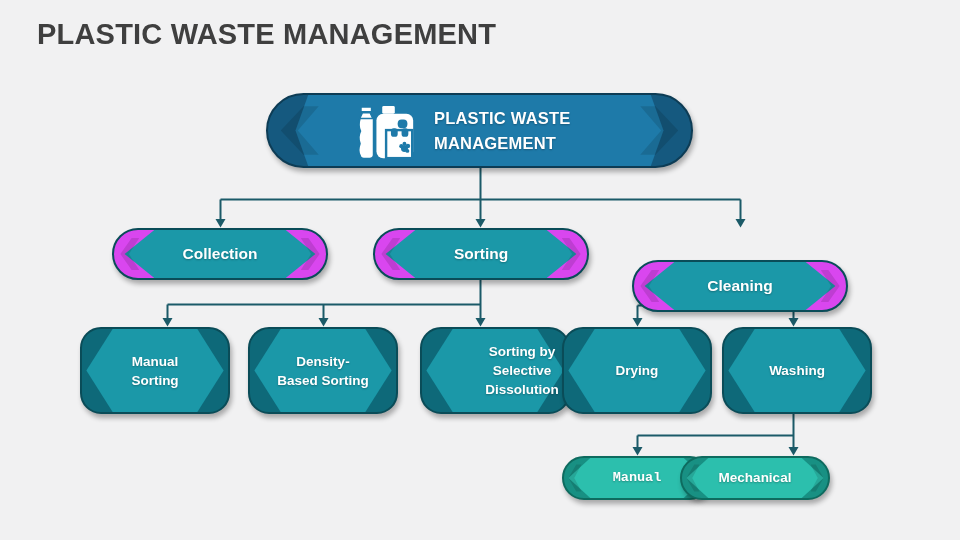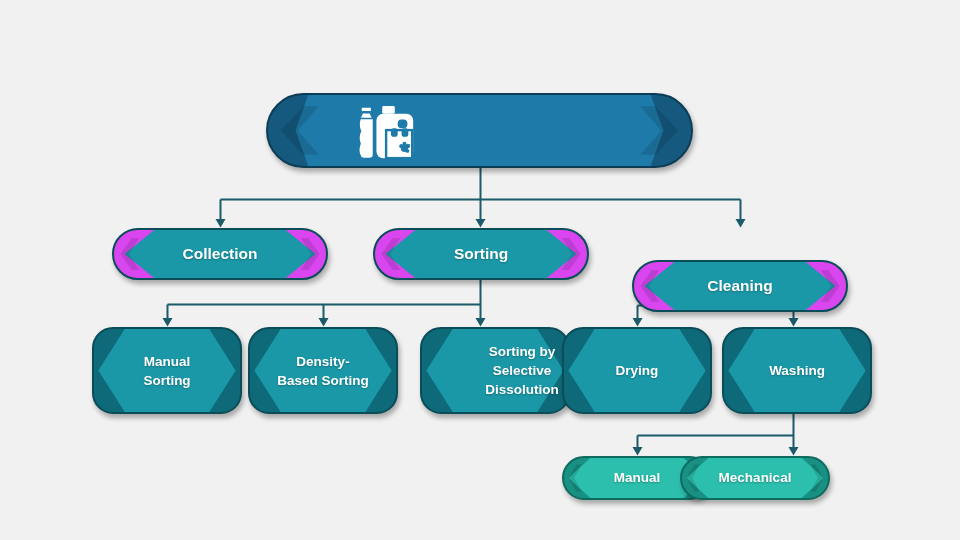--- a/index.html
+++ b/index.html
@@ -68,44 +68,45 @@
   
   .node.leaf3{
     top:327px;width:150px;height:87px;border-radius:21px;
     background:#0e6979;border:2px solid #0a4c58;
   }
   .node.leaf3 .inner{
     background:#1b98a8;
     clip-path:polygon(21% 0,79% 0,97% 50%,79% 100%,21% 100%,3% 50%);
   }
   .node.leaf3 .label{font-size:13.5px;line-height:19px;max-width:92px;}
-  .node.manual-sorting{left:92px;justify-content:center;}
+  .node.manual-sorting{left:80px;justify-content:center;}
   .node.density{left:248px;}
   .node.selective{left:420px;justify-content:flex-end;}
   .node.drying{left:562px;}
   .node.washing{left:722px;}
 
   
   .node.leaf4{
     top:456px;width:150px;height:44px;border-radius:22px;
     background:#189083;border:2px solid #0e6b5f;
   }
   .node.leaf4 .inner{
     background:#2cbfad;
     clip-path:polygon(18% 0,82% 0,97% 50%,82% 100%,18% 100%,3% 50%);
   }
   .node.leaf4 .label{font-size:13.5px;}
-  .node.manual{left:562px;}
+  .node.manual{left:562px;font-family:Liberation Mono, monospace;}
   .node.mechanical{left:680px;}
 </style>
 </head>
 <body>
 
 <div class="slide">
 
+  <div class="slide-title">PLASTIC WASTE MANAGEMENT</div>
 
   <svg class="connectors" viewBox="0 0 960 540">
     <g stroke="#1b5a68" stroke-width="2" fill="none">
       <path d="M480.5 166 L480.5 199.5 M220.5 199.5 L740.5 199.5 M220.5 199.5 L220.5 220 M480.5 199.5 L480.5 220 M740.5 199.5 L740.5 220"></path>
       <path d="M480.5 279 L480.5 304.5 M167.5 304.5 L480.5 304.5 M167.5 304.5 L167.5 319 M323.5 304.5 L323.5 319 M480.5 304.5 L480.5 319"></path>
       <path d="M740.5 279 L740.5 305.5 M637.5 305.5 L793.5 305.5 M637.5 305.5 L637.5 319 M793.5 305.5 L793.5 319"></path>
       <path d="M793.5 413 L793.5 435.5 M637.5 435.5 L793.5 435.5 M637.5 435.5 L637.5 448 M793.5 435.5 L793.5 448"></path>
     </g>
     <g fill="#1b5a68" stroke="none">
       <polygon points="215.5,219 225.5,219 220.5,227.5"></polygon>
@@ -142,20 +143,24 @@
         <circle cx="48.8" cy="43.6" r="2.2"></circle>
         <circle cx="52" cy="41" r="2"></circle>
         <circle cx="55" cy="48.5" r="2"></circle>
       </g>
       <g fill="#ffffff" stroke="#1e7aa9" stroke-width="1.6">
         <rect x="7" y="3" width="11" height="5" rx="1"></rect>
         <path d="M8.5 9 H16.5 L19.5 15.5 H5.5 Z"></path>
         <path d="M6 15 C4.5 20 5 25 6.5 28 C4.5 32 4.5 37 6 41 C4.5 45 4.5 50 6 53 Q6.5 56.5 10 56.5 H16 Q19.5 56.5 20 53 V15 Z"></path>
       </g>
     </svg>
+    <div class="label">
+      <div>PLASTIC WASTE</div>
+      <div>MANAGEMENT</div>
+    </div>
   </div>
 
   <div class="node branch collection">
     <div class="inner"></div>
     <div class="cap left"></div>
     <div class="cap right"></div>
     <div class="label">Collection</div>
   </div>
 
   <div class="node branch sorting">

